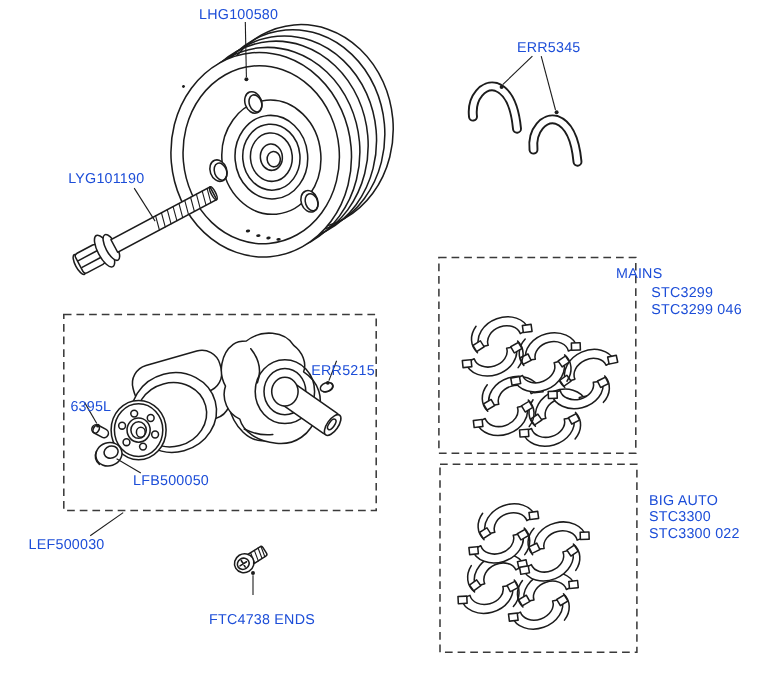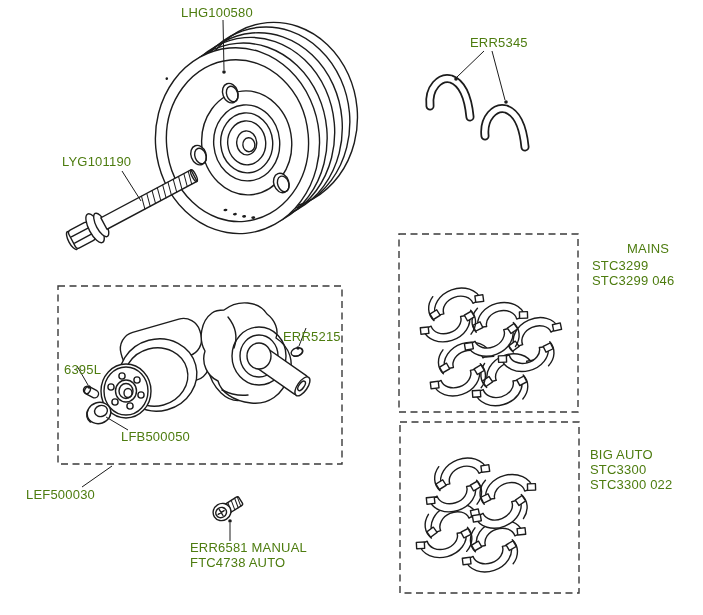--- a/index.html
+++ b/index.html
@@ -2,21 +2,21 @@
 <html><head>
 <meta charset="utf-8">
 <style>
   html,body{margin:0;padding:0;background:#fff;}
   #stage{
     position:relative;width:703px;height:615px;background:#ffffff;
     font-family:"Liberation Sans", sans-serif;overflow:hidden;
   }
   #art{position:absolute;left:0;top:0;}
   .lbl{
-    position:absolute;font-size:13px;line-height:1.15;color:#4d7c0f;
+    position:absolute;font-size:13px;line-height:1.15;color:#1d4ed8;
     white-space:nowrap;letter-spacing:0.2px;
   }
   
   .ln{stroke:#1c1c1c;stroke-width:1.4;fill:none;stroke-linejoin:round;stroke-linecap:round;}
   .f{fill:#ffffff;}
   .ldr{stroke:#1c1c1c;stroke-width:1;fill:none;}
   .dash{stroke:#3a3a3a;stroke-width:1.4;fill:none;stroke-dasharray:7 4.5;}
   .band-o{stroke:#1c1c1c;stroke-width:9;fill:none;stroke-linecap:round;}
   .band-i{stroke:#ffffff;stroke-width:5.5;fill:none;stroke-linecap:round;}
   .dot{fill:#1c1c1c;stroke:none;}
@@ -198,24 +198,23 @@
     </g>
   </svg>
 
   <div class="lbl" style="left:181px;top:6px">LHG100580</div>
   <div class="lbl" style="left:470px;top:36px">ERR5345</div>
   <div class="lbl" style="left:62px;top:155px">LYG101190</div>
   <div class="lbl" style="left:64px;top:363px">6395L</div>
   <div class="lbl" style="left:283px;top:330px">ERR5215</div>
   <div class="lbl" style="left:121px;top:430px">LFB500050</div>
   <div class="lbl" style="left:26px;top:488px">LEF500030</div>
-  <div class="lbl" style="left:190px;top:541px">ERR6581 MANUAL</div>
-  <div class="lbl" style="left:190px;top:556px">FTC4738 AUTO</div>
-
-  <div class="lbl" style="left:627px;top:242px">MAINS</div>
+  <div class="lbl" style="left:190px;top:556px">FTC4738 ENDS</div>
+
+  <div class="lbl" style="left:560px;top:242px">MAINS</div>
   <div class="lbl" style="left:592px;top:259px">STC3299</div>
   <div class="lbl" style="left:592px;top:274px">STC3299 046</div>
 
   <div class="lbl" style="left:590px;top:448px">BIG AUTO</div>
   <div class="lbl" style="left:590px;top:463px">STC3300</div>
   <div class="lbl" style="left:590px;top:478px">STC3300 022</div>
 
 </div>
 
 </body></html>

